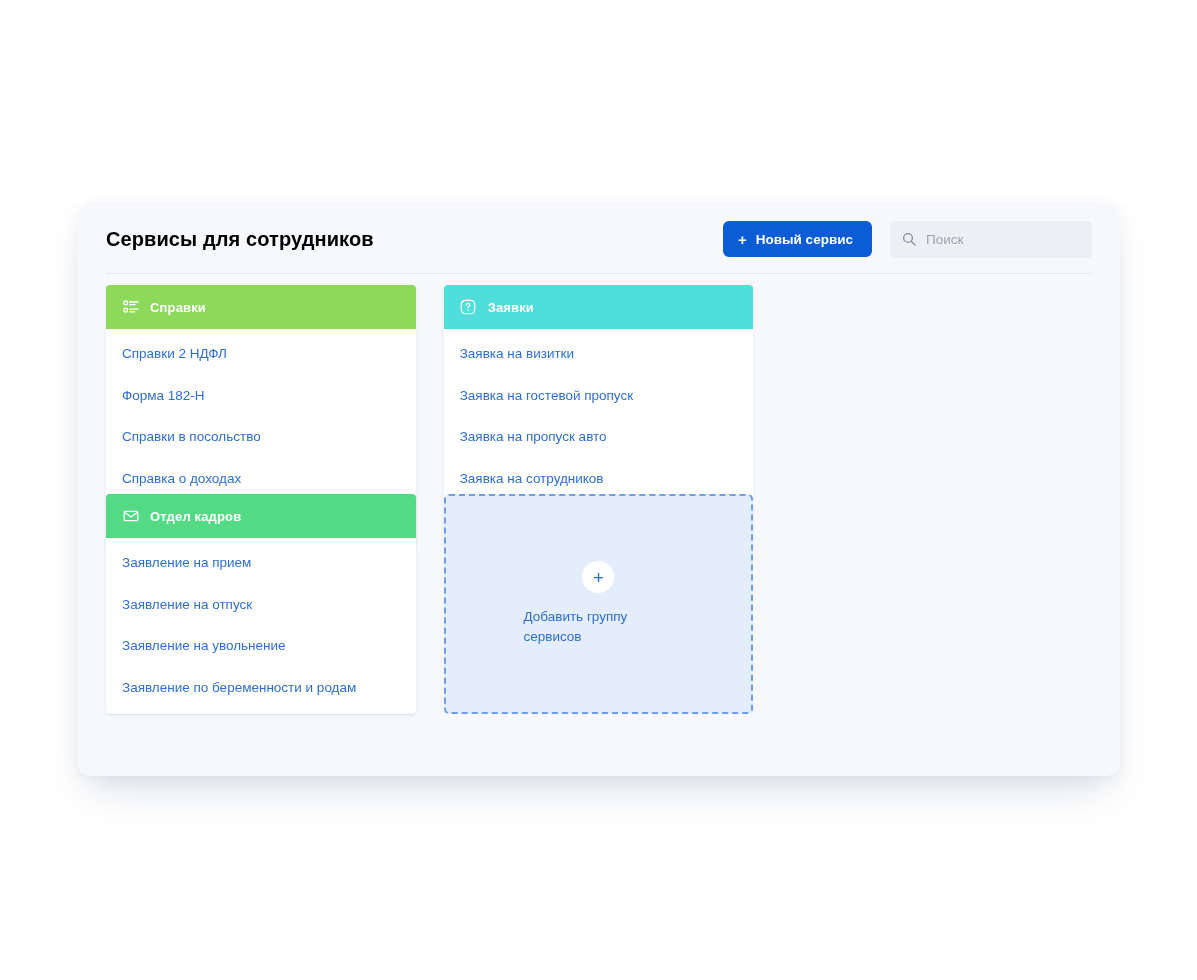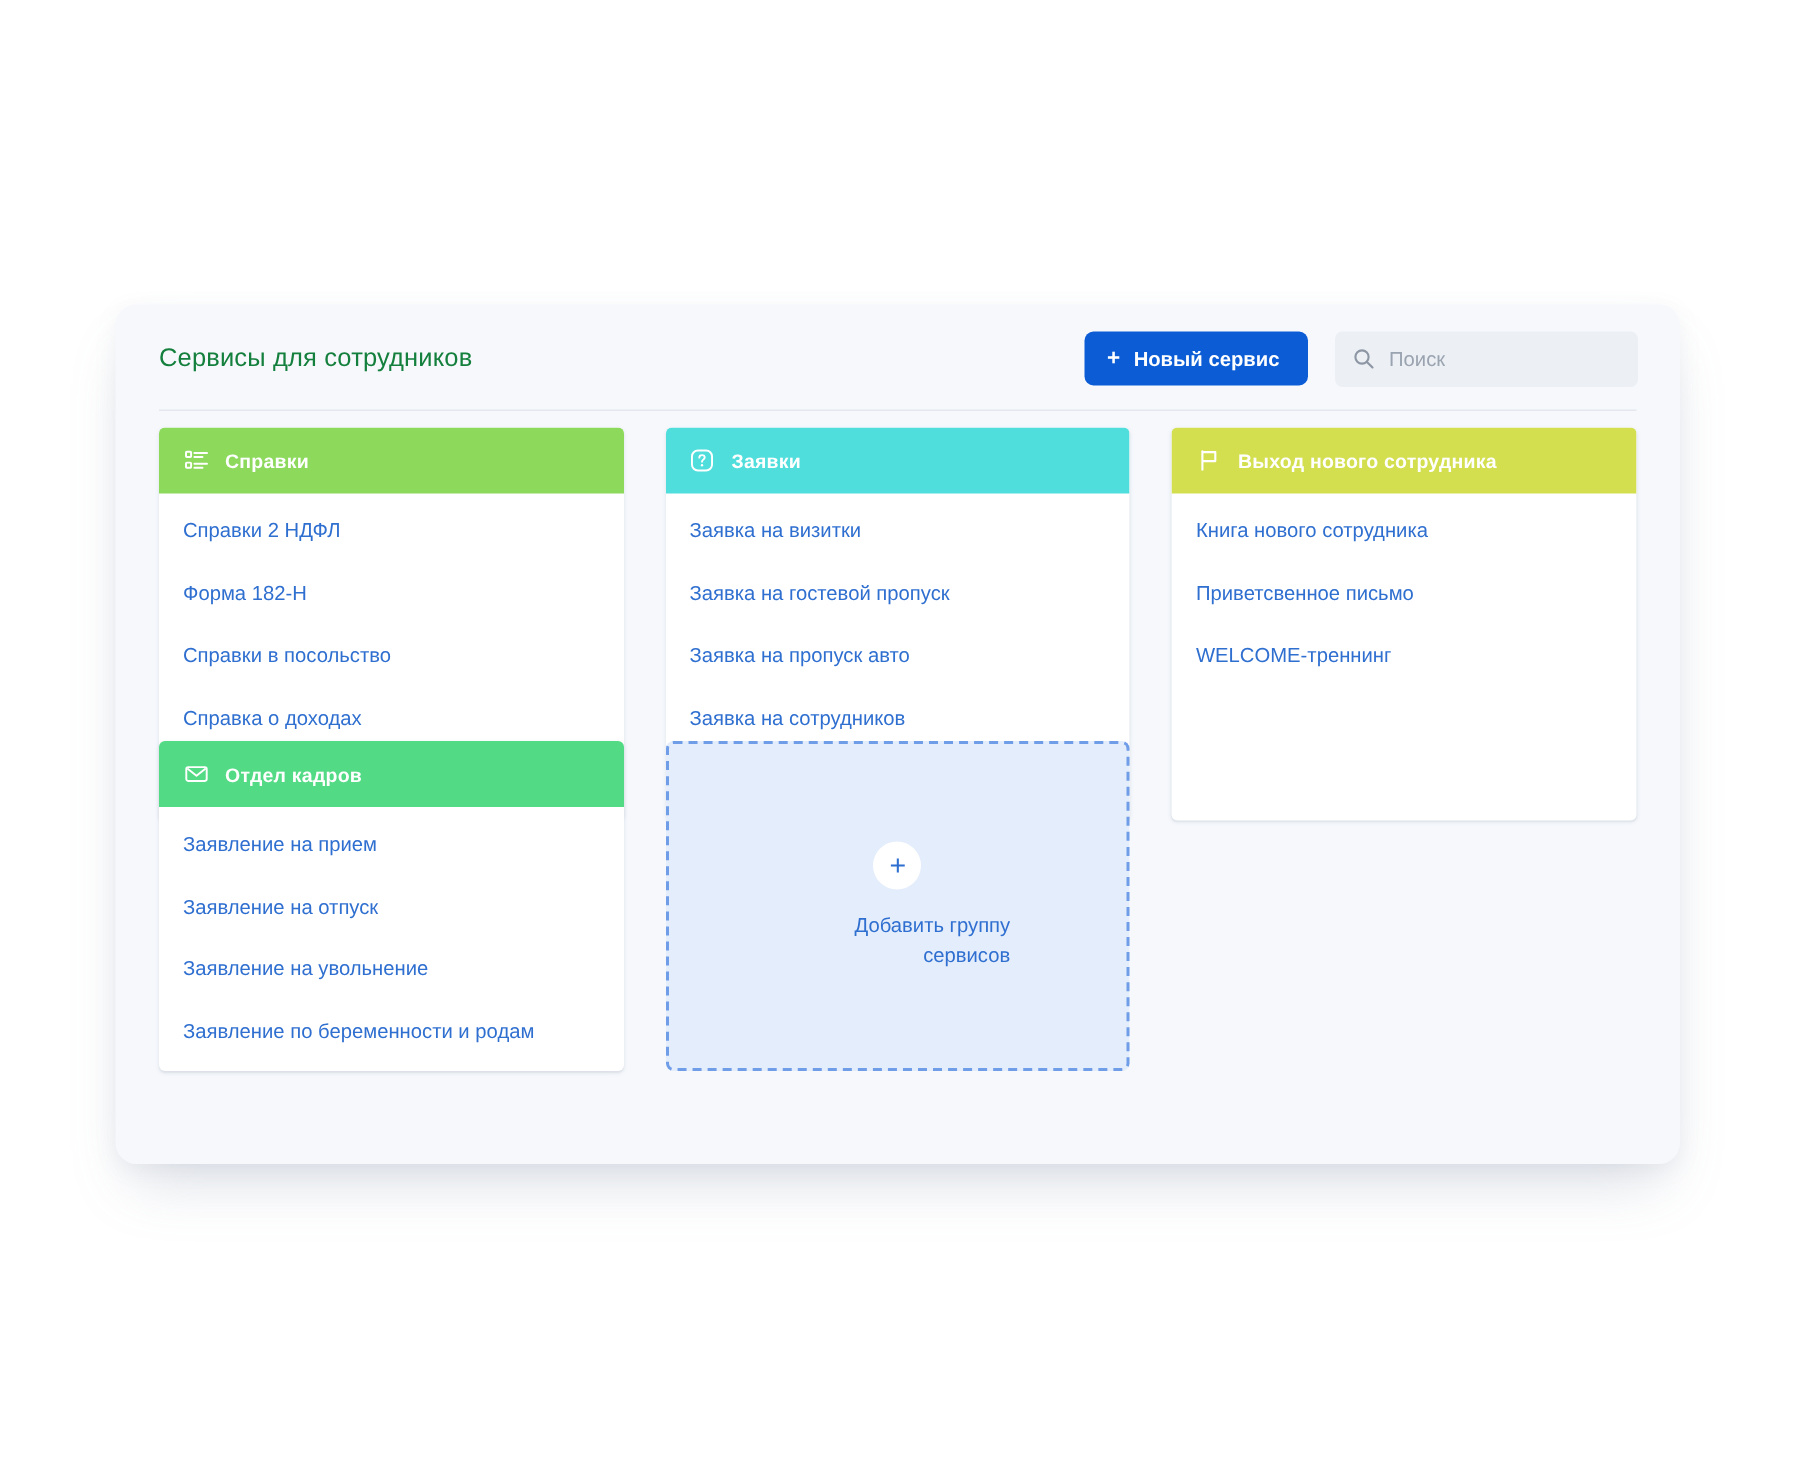--- a/index.html
+++ b/index.html
@@ -38,23 +38,23 @@
     left: 0;
     top: 0;
     right: 0;
     height: 72px;
     display: flex;
     align-items: center;
     padding: 0 28px 0 29px;
   }
 
   .page-title {
-    font-size: 17px;
-    color: #15803d;
-    font-weight: 400;
+    font-size: 20px;
+    color: #000000;
+    font-weight: 700;
     letter-spacing: 0.1px;
     white-space: nowrap;
   }
 
   .header-actions {
     margin-left: auto;
     display: flex;
     align-items: center;
     gap: 18px;
   }
@@ -207,21 +207,21 @@
     justify-content: center;
     color: #2f6fd0;
     font-size: 19px;
     line-height: 1;
     font-weight: 400;
   }
   .add-label {
     color: #2f6fd0;
     font-size: 13.5px;
     line-height: 1.45;
-    text-align: right;
+    text-align: left;
     max-width: 150px;
   }
 </style>
 </head>
 <body>
 
 <div class="stage">
 
   <div class="app-panel">
 
@@ -287,36 +287,20 @@
           <span class="card-title">Заявки</span>
         </div>
         <div class="card-body">
           <a class="card-link">Заявка на визитки</a>
           <a class="card-link">Заявка на гостевой пропуск</a>
           <a class="card-link">Заявка на пропуск авто</a>
           <a class="card-link">Заявка на сотрудников</a>
         </div>
       </div>
 
-      <div class="card">
-        <div class="card-head" style="background:#d4df50;">
-          <span class="head-icon">
-            <svg width="16" height="16" viewBox="0 0 16 16" fill="none">
-              <path d="M3.6 1.8v12.4" stroke="#ffffff" stroke-width="1.4" stroke-linecap="round"></path>
-              <path d="M3.6 2.4h8.6v6H3.6" stroke="#ffffff" stroke-width="1.4" stroke-linejoin="round" fill="none"></path>
-            </svg>
-          </span>
-          <span class="card-title">Выход нового сотрудника</span>
-        </div>
-        <div class="card-body">
-          <a class="card-link">Книга нового сотрудника</a>
-          <a class="card-link">Приветсвенное письмо</a>
-          <a class="card-link">WELCOME-треннинг</a>
-        </div>
-      </div>
 
     </div>
 
     <div class="grid row2" style="top:291px;">
 
 
       <div class="card">
         <div class="card-head" style="background:#52da84;">
           <span class="head-icon">
             <svg width="16" height="16" viewBox="0 0 16 16" fill="none">

